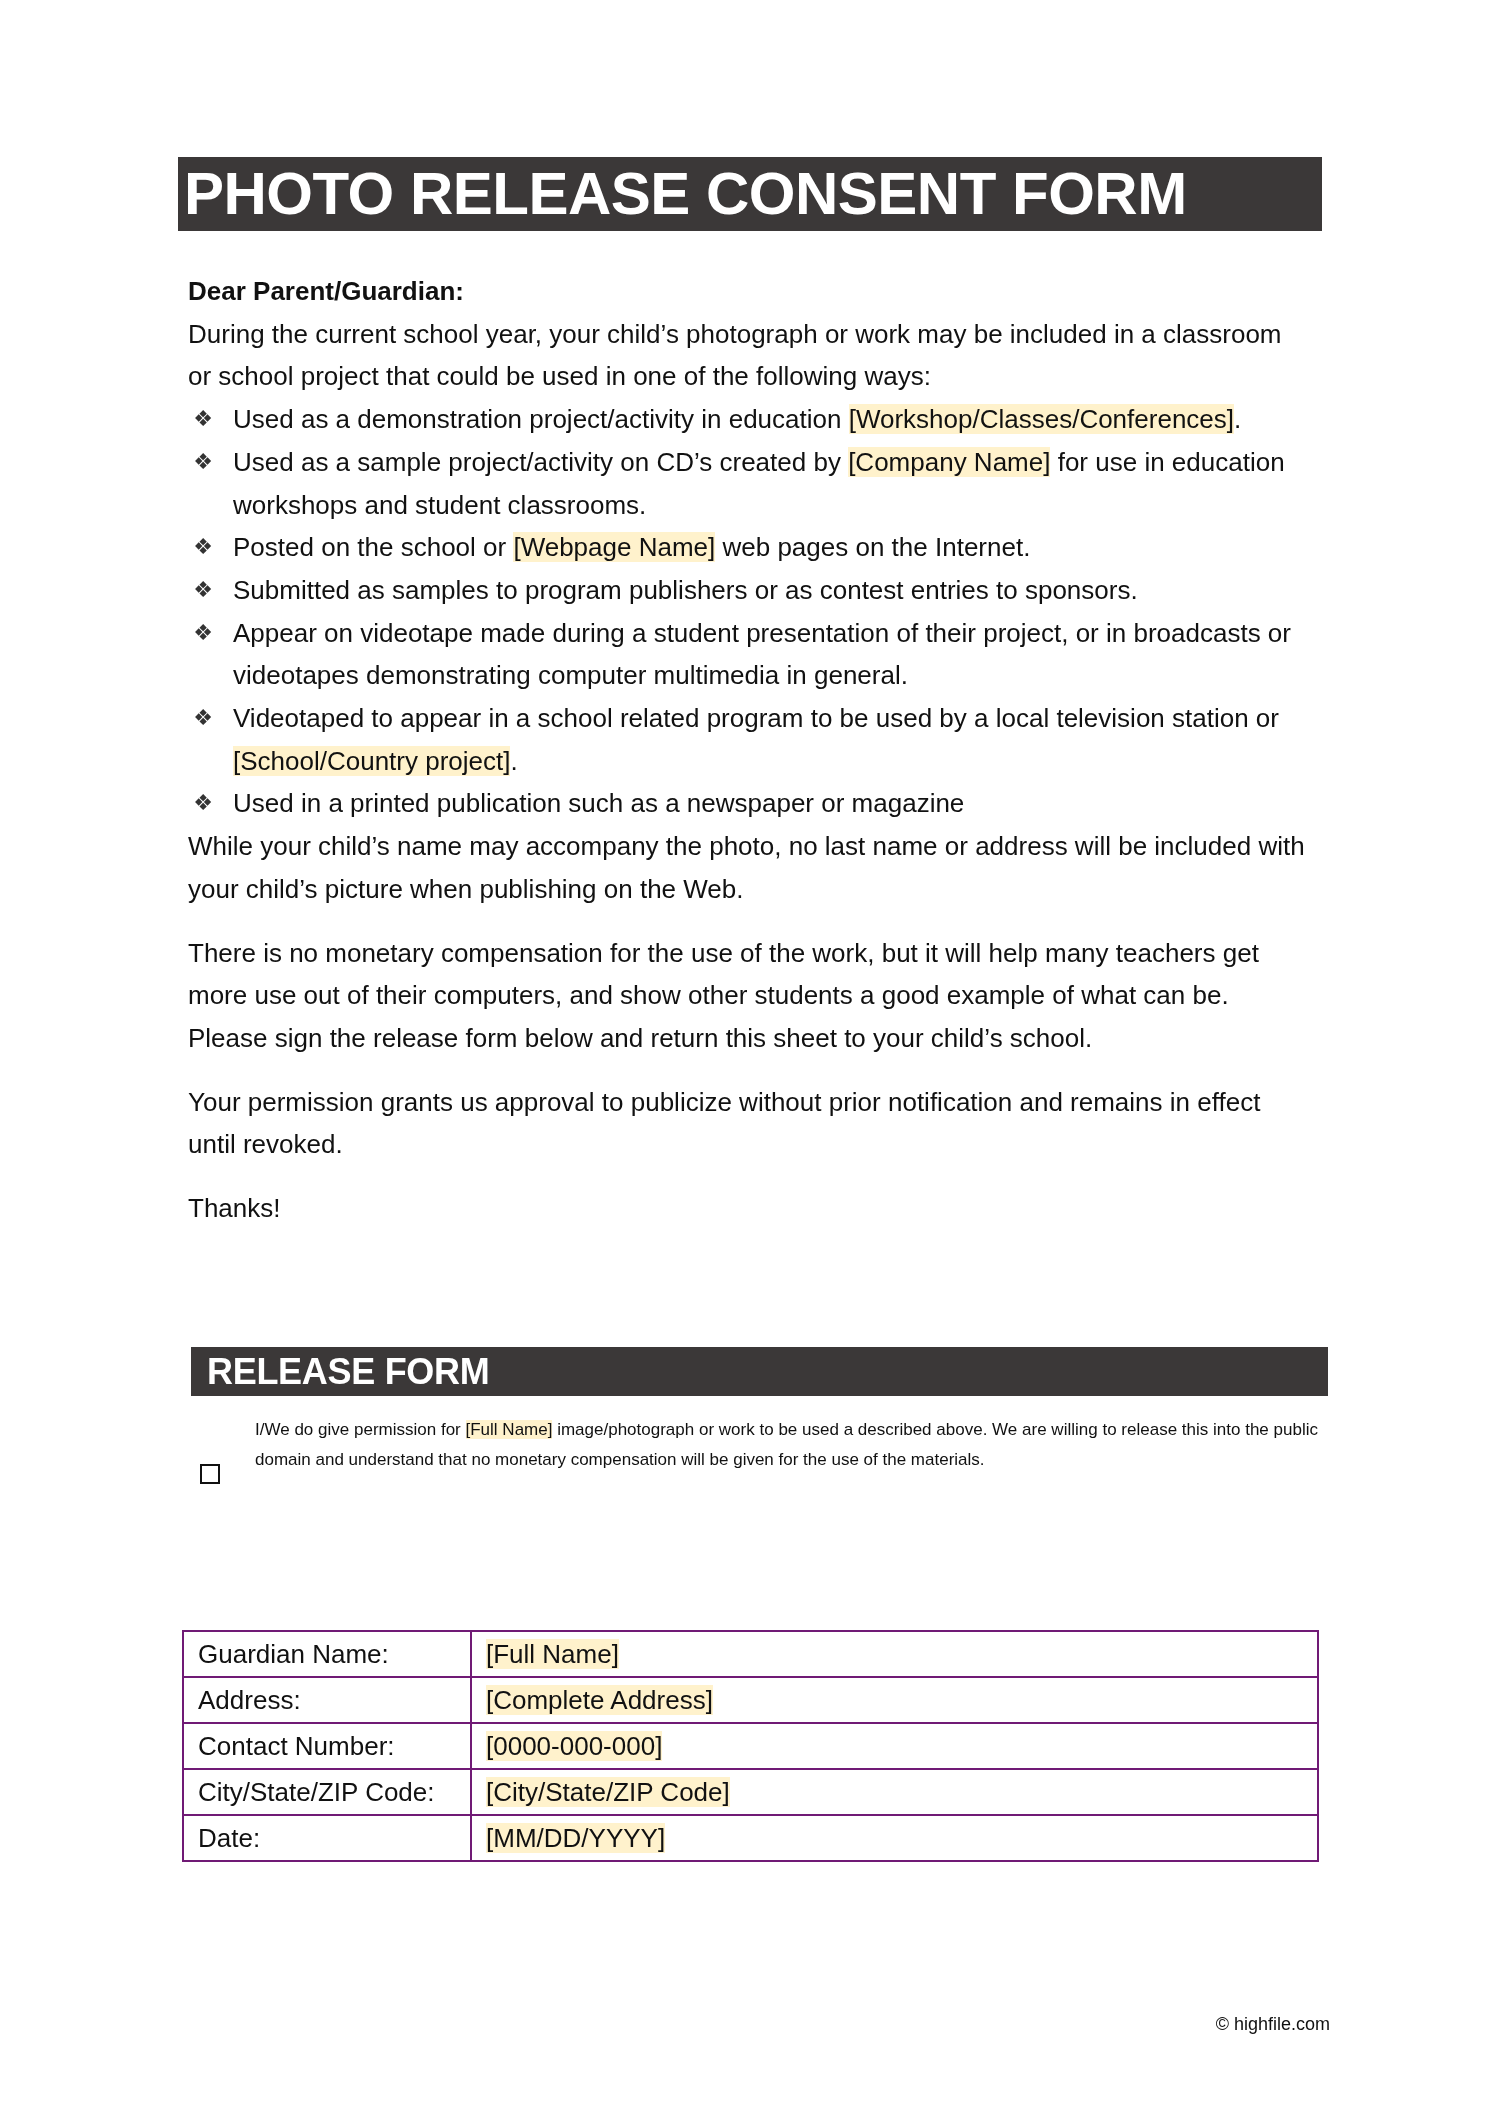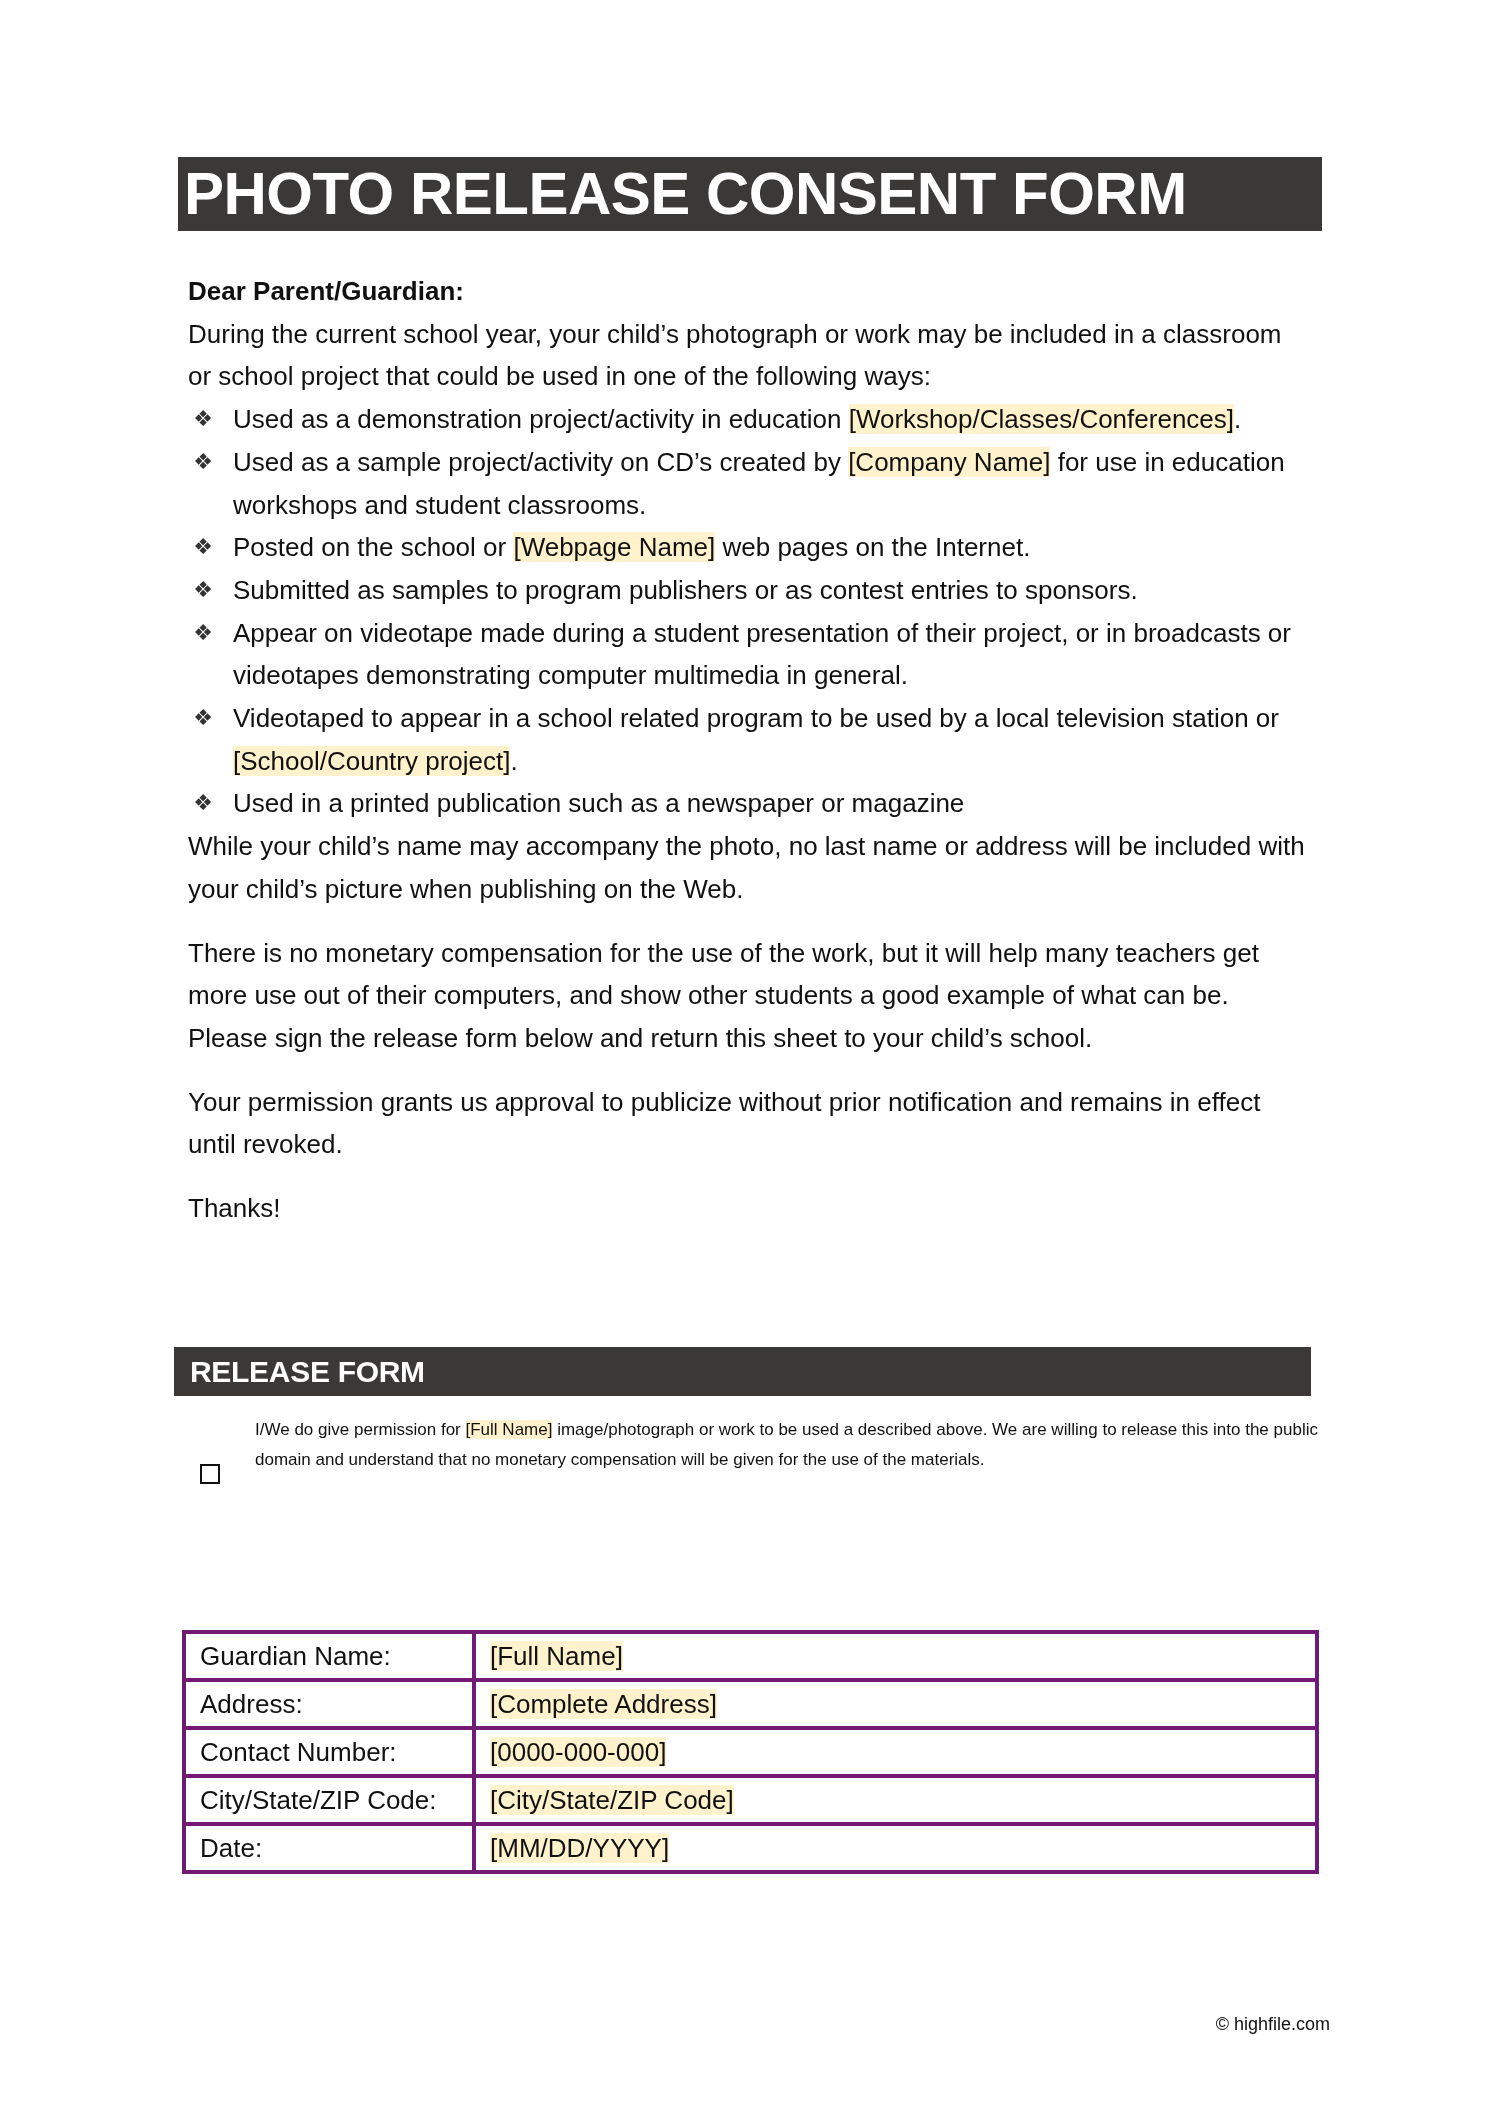--- a/index.html
+++ b/index.html
@@ -22,42 +22,42 @@
   .letter .greeting { font-weight: bold; }
   .letter .para-gap { margin-top: 21px; }
   .hl { background: #fff2cc; }
   ul.uses { list-style: none; margin: 0; padding: 0; }
   ul.uses li { position: relative; padding-left: 45px; }
   ul.uses li .bullet {
     position: absolute; left: 0; top: 0; width: 30px; text-align: center;
     font-size: 22px; color: #333333;
   }
   .release-bar {
-    position: absolute; left: 174px; top: 1347px; width: 1137px; height: 49px;
-    background: #3b3838; color: #ffffff; font-weight: bold; font-size: 30px;
+    position: absolute; left: 191px; top: 1347px; width: 1137px; height: 49px;
+    background: #3b3838; color: #ffffff; font-weight: bold; font-size: 36px;
     line-height: 49px; box-sizing: border-box; padding-left: 16px; letter-spacing: -0.3px;
   }
   .consent {
     position: absolute; left: 198px; top: 1415px; width: 1120px;
     font-size: 17px; line-height: 30px;
   }
   .consent-row { position: relative; padding-left: 57px; text-align: justify; }
   .consent-row .checkbox {
     position: absolute; left: 2px; width: 20px; height: 20px;
     border: 2px solid #111111; box-sizing: border-box; background: #fff;
     cursor: pointer;
   }
   .consent-row.r1 .checkbox { top: 49px; }
   .consent-row.r2 .checkbox { top: 31px; }
   table.details {
     position: absolute; left: 182px; top: 1630px; width: 1137px;
     border-collapse: collapse; font-size: 26px;
   }
   table.details td {
-    border: 4px solid #701a75; height: 44px; padding: 0 0 0 14px;
+    border: 2px solid #701a75; height: 44px; padding: 0 0 0 14px;
     vertical-align: middle; line-height: 44px;
   }
   table.details td.label-cell { width: 272px; }
   .footer {
     position: absolute; right: 170px; top: 2014px; font-size: 18px; color: #111111;
   }
 </style>
 </head>
 <body>
 

